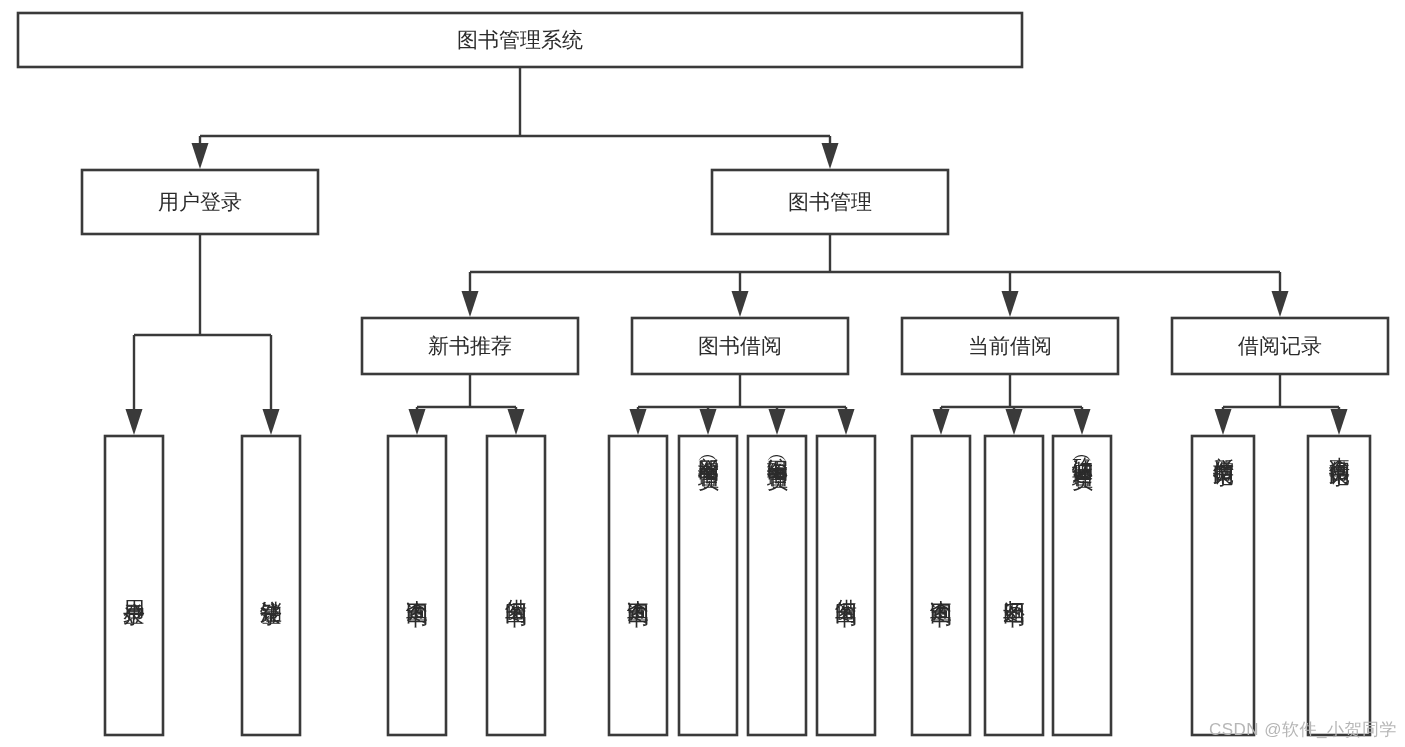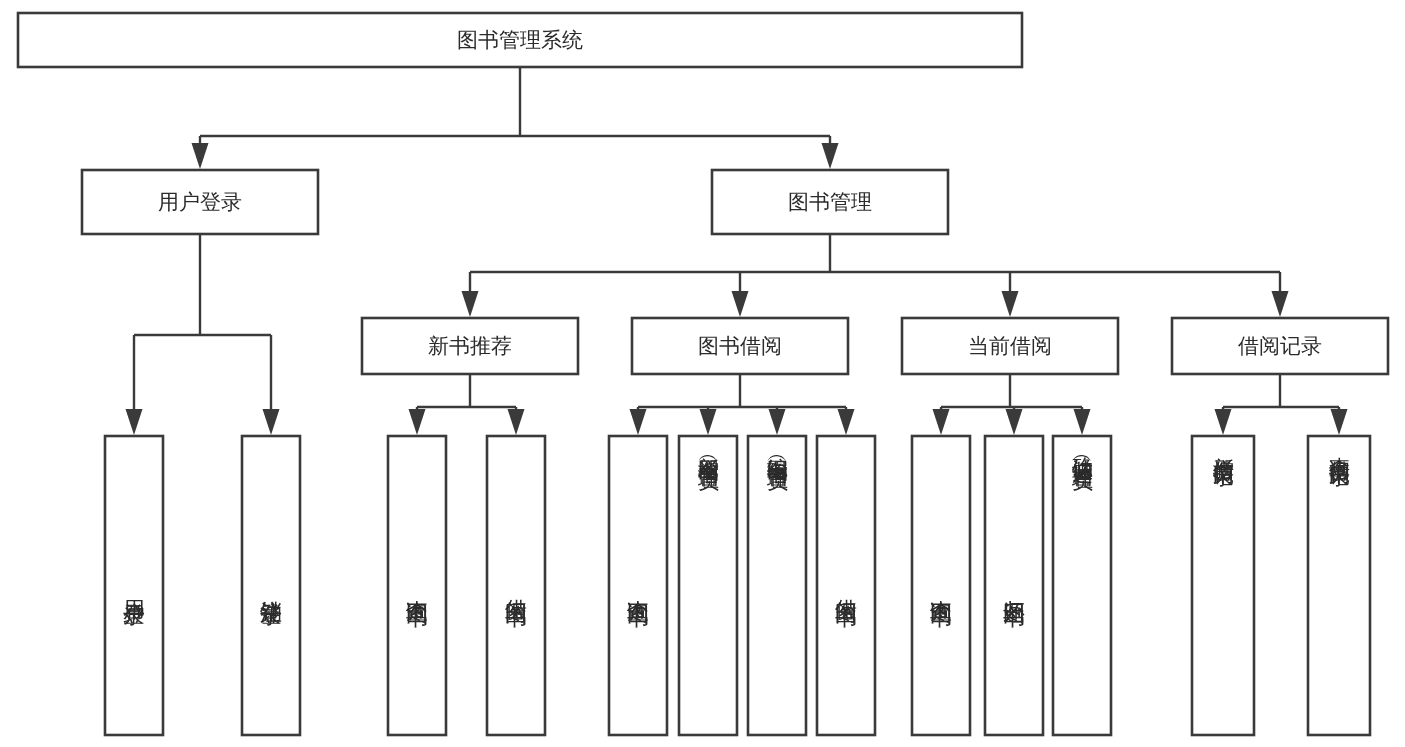--- a/index.html
+++ b/index.html
@@ -245,14 +245,15 @@
       <div class="leaf-label" style="left: 679px; top: 440px; width: 58px; height: 291px; display: flex; align-items: center; justify-content: flex-start; font-size: 21px;">新增图书（管理员）</div>
       <div class="leaf-label" style="left: 748px; top: 440px; width: 58px; height: 291px; display: flex; align-items: center; justify-content: flex-start; font-size: 21px;">编辑图书（管理员）</div>
       <div class="leaf-label" style="left: 817px; top: 440px; width: 58px; height: 291px; display: flex; align-items: center; justify-content: center;">借阅图书</div>
       <div class="leaf-label" style="left: 912px; top: 440px; width: 58px; height: 291px; display: flex; align-items: center; justify-content: center;">查询图书</div>
       <div class="leaf-label" style="left: 985px; top: 440px; width: 58px; height: 291px; display: flex; align-items: center; justify-content: center;">归还图书</div>
       <div class="leaf-label" style="left: 1053px; top: 440px; width: 58px; height: 291px; display: flex; align-items: center; justify-content: flex-start; font-size: 21px;">确认归还（管理员）</div>
       <div class="leaf-label" style="left: 1192px; top: 440px; width: 62px; height: 291px; display: flex; align-items: center; justify-content: flex-start; font-size: 21px;">新增借阅记录</div>
       <div class="leaf-label" style="left: 1308px; top: 440px; width: 62px; height: 291px; display: flex; align-items: center; justify-content: flex-start; font-size: 21px;">查询借阅记录</div>
     </div>
 
+  <div class="watermark">CSDN @软件_小贺同学</div>
 
 </div>
 
 </body></html>

